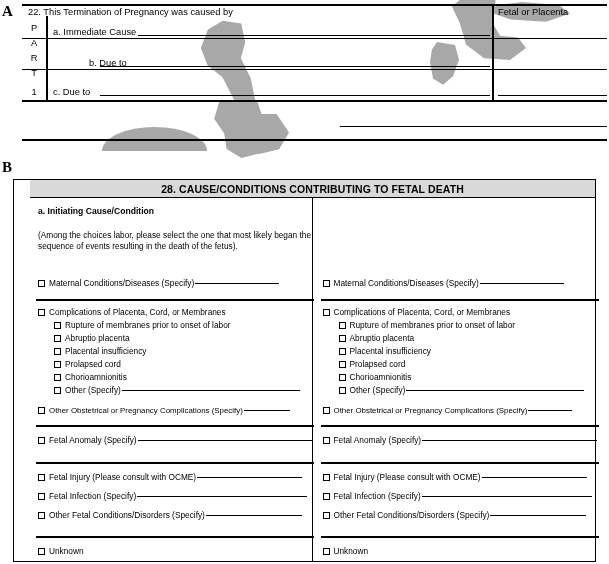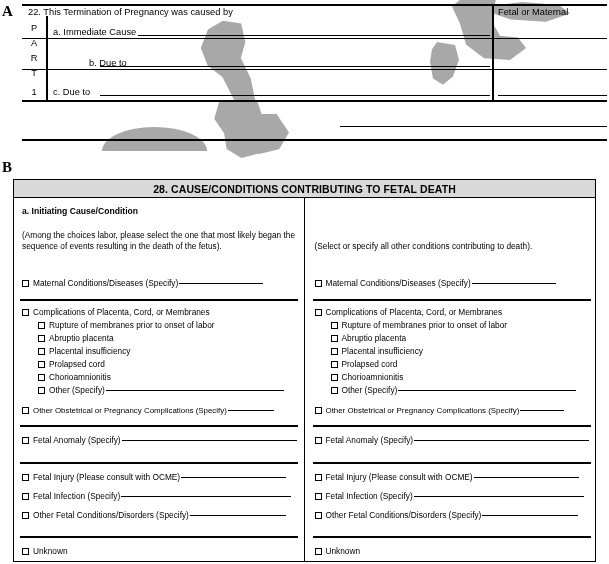--- a/index.html
+++ b/index.html
@@ -70,20 +70,21 @@
     left:205px;top:112px;width:62px;height:40px;
     clip-path:polygon(10% 0%, 80% 0%, 100% 46%, 84% 88%, 52% 100%, 22% 78%, 4% 40%);
   }
 
   
   #panel-b{
     position:absolute;left:13px;top:179px;width:583px;height:383px;
     border:1.5px solid #000;
     box-sizing:border-box;
     background:#fff;
+    padding-left:16px;
   }
   #b-header{
     height:17px;
     background:#d9d9d9;
     border-bottom:1.5px solid #000;
     font-size:10.5px;font-weight:bold;
     display:flex;align-items:center;justify-content:center;
     letter-spacing:.1px;
   }
   #b-body{display:flex;height:calc(100% - 18.5px);}
@@ -140,21 +141,21 @@
   <div class="a-rule thick" style="top:2px;width:585px;"></div>
   <div class="a-rule thin" style="top:36px;width:585px;"></div>
   <div class="a-rule thin" style="top:67px;width:585px;"></div>
   <div class="a-rule thick" style="top:98px;width:585px;"></div>
   <div class="a-rule thick" style="top:137px;width:585px;"></div>
 
   <div class="a-vrule" style="left:24px;top:14px;height:86px;"></div>
   <div class="a-vrule" style="left:470px;top:2px;height:98px;"></div>
 
   <div class="a-txt" style="left:6px;top:6px;">22. This Termination of Pregnancy was caused by</div>
-  <div class="a-txt" style="left:476px;top:6px;">Fetal or Maternal</div>
+  <div class="a-txt" style="left:476px;top:6px;">Fetal or Placenta</div>
 
   <div class="part-letter" style="left:6px;top:22px;">P</div>
   <div class="part-letter" style="left:6px;top:37px;">A</div>
   <div class="part-letter" style="left:6px;top:52px;">R</div>
   <div class="part-letter" style="left:6px;top:67px;">T</div>
   <div class="part-letter" style="left:6px;top:86px;">1</div>
 
   <div class="a-txt" style="left:31px;top:26px;">a. Immediate Cause</div>
   <div class="a-rule thin" style="left:116px;top:33px;width:352px;"></div>
 
@@ -260,21 +261,20 @@
       <div class="cb-row" style="left:8px;top:349px;">
         <span class="cbx"></span>
         <span class="cb-label">Unknown</span>
       </div>
 
     </div>
 
     <div class="b-col right">
 
 
-      <div class="col-instr" style="left:10px;top:43px;width:278px;"><span>(Select or specify </span><b>all</b><span> other conditions contributing to death).</span></div>
 
       <div class="cb-row" style="left:10px;top:81px;">
         <span class="cbx"></span>
         <span class="cb-label">Maternal Conditions/Diseases (Specify)</span>
         <span class="fill-line" style="width:84px;"></span>
       </div>
 
       <div class="sec-rule" style="left:8px;top:101px;width:278px;"></div>
 
       <div class="cb-row" style="left:10px;top:110px;">

